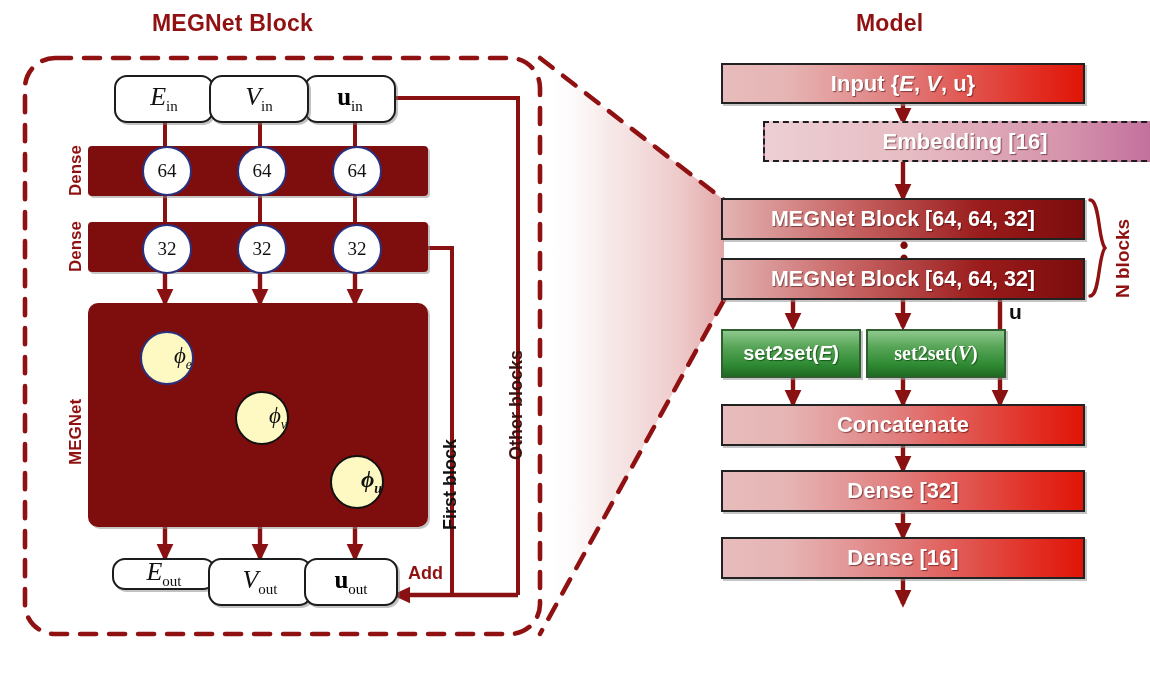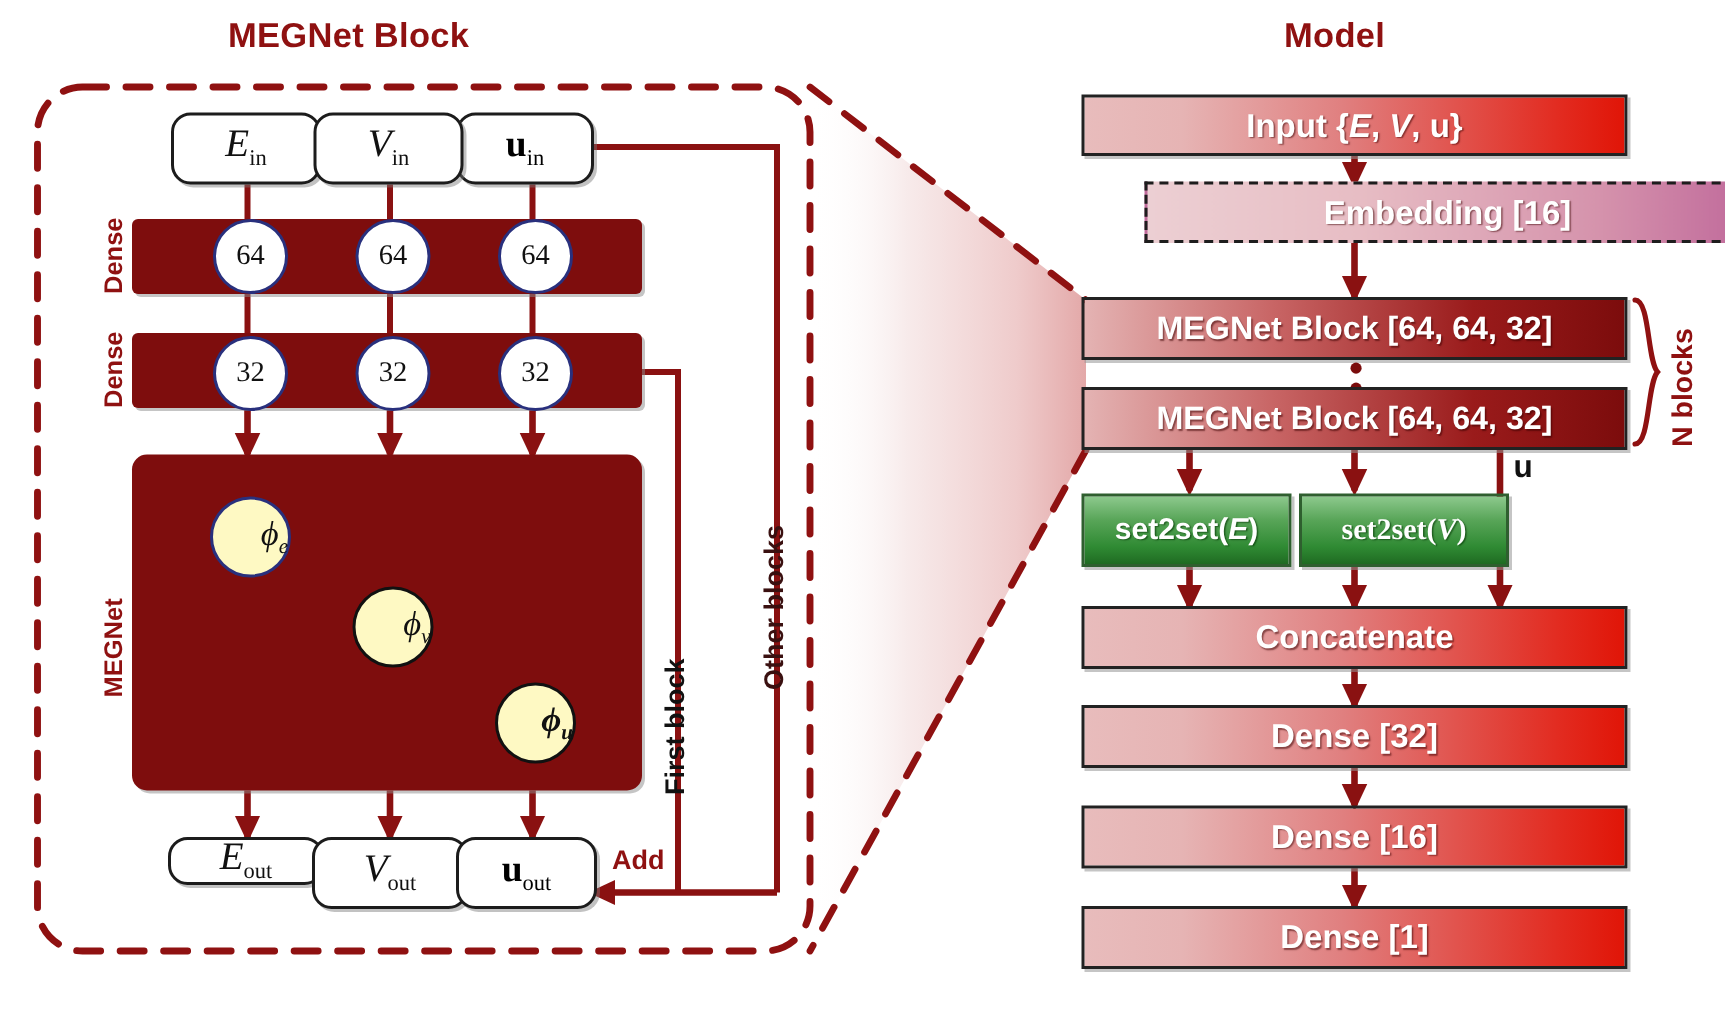--- a/index.html
+++ b/index.html
@@ -247,17 +247,14 @@
 
   <div class="mbar redgrad" style="left:721px;top:404px;width:364px;height:42px;">
     <span>Concatenate</span>
   </div>
   <div class="mbar redgrad" style="left:721px;top:470px;width:364px;height:42px;align-items:center;">
     <span>Dense [32]</span>
   </div>
   <div class="mbar redgrad" style="left:721px;top:537px;width:364px;height:42px;">
     <span>Dense [16]</span>
   </div>
-  <div class="mbar redgrad" style="left:721px;top:604px;width:364px;height:42px;">
-    <span>Dense [1]</span>
-  </div>
 
 </div>
 
 </body></html>

